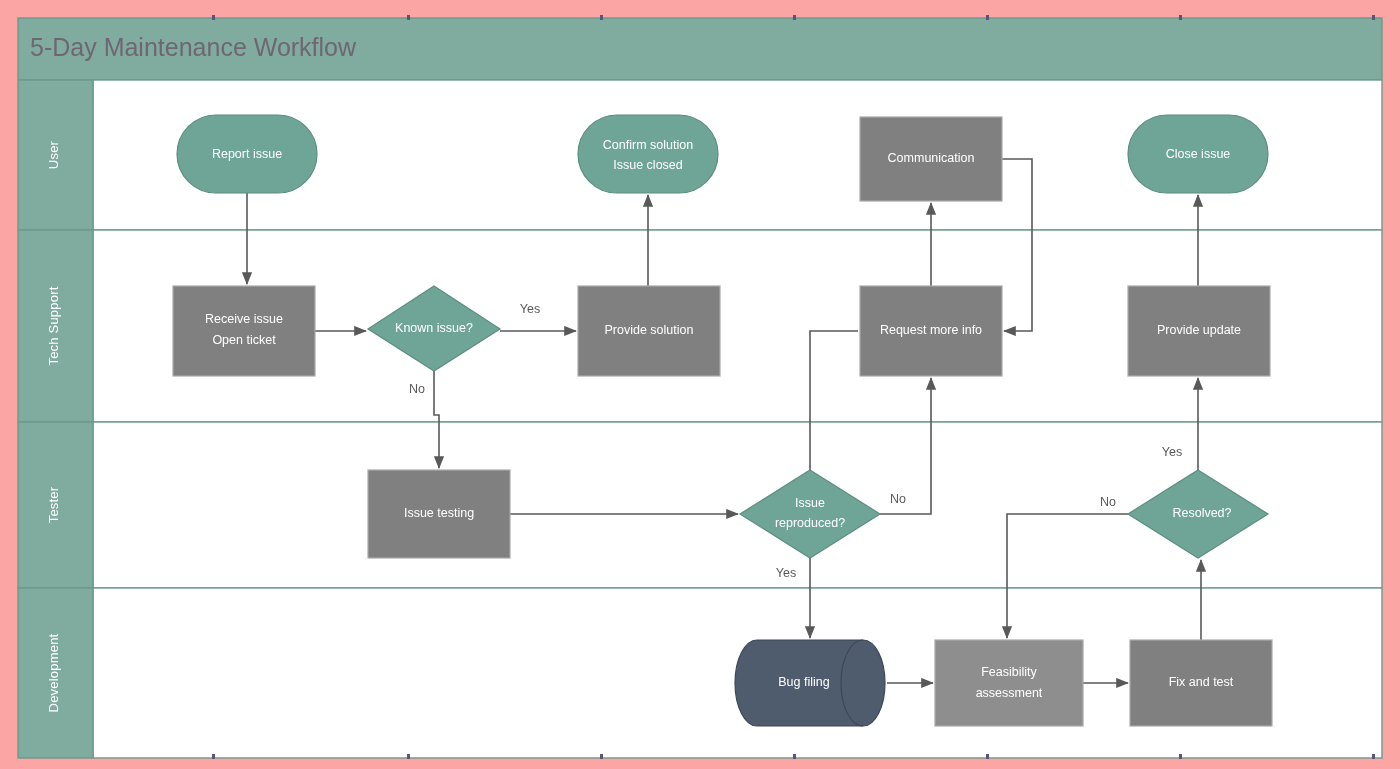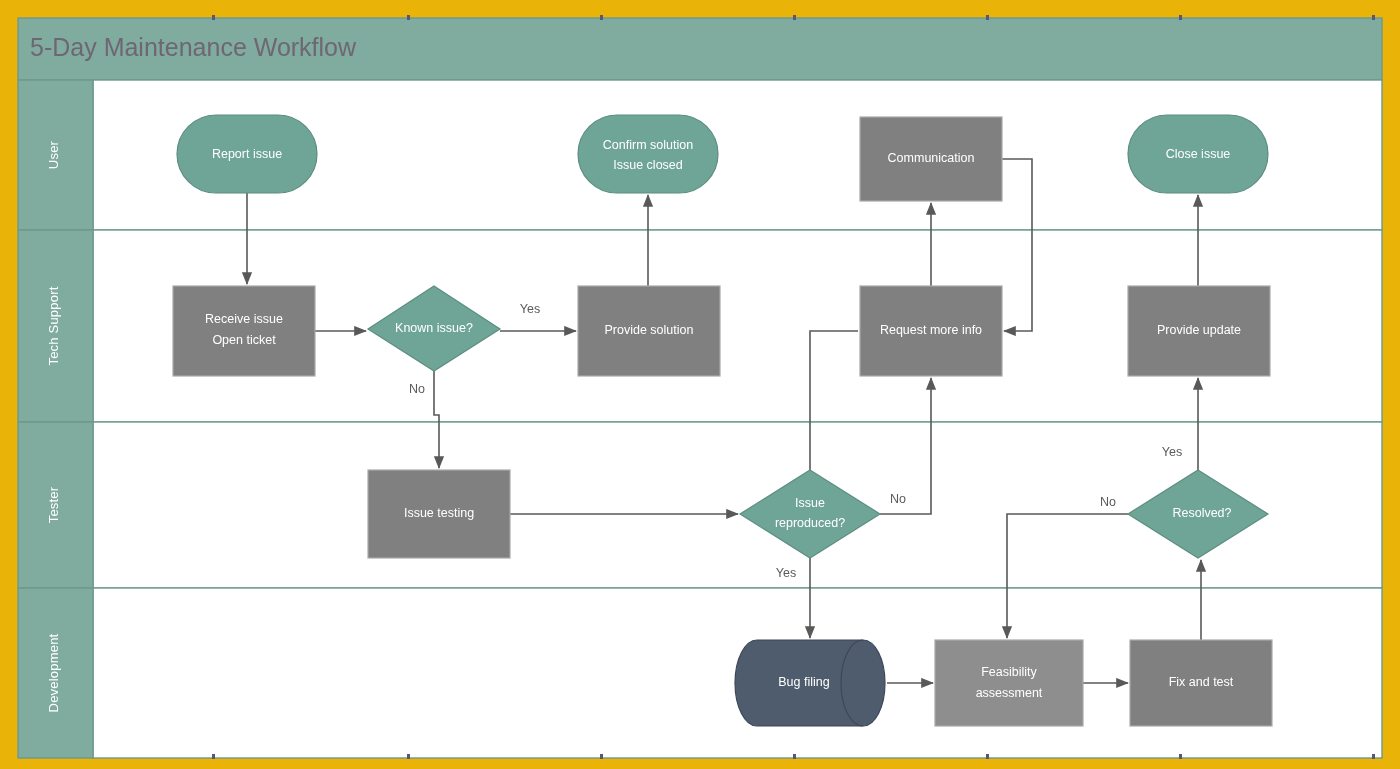--- a/index.html
+++ b/index.html
@@ -6,21 +6,21 @@
     margin: 0;
     padding: 0;
     background: #ffffff;
     font-family: "Liberation Sans", sans-serif;
   }
   #stage {
     position: relative;
     width: 1400px;
     height: 769px;
     overflow: hidden;
-    background: #eab308;
+    background: #fca5a5;
   }
   #svgroot {
     position: absolute;
     left: 0;
     top: 0;
     width: 1400px;
     height: 769px;
   }
   .lane-label {
     font-size: 13px;

